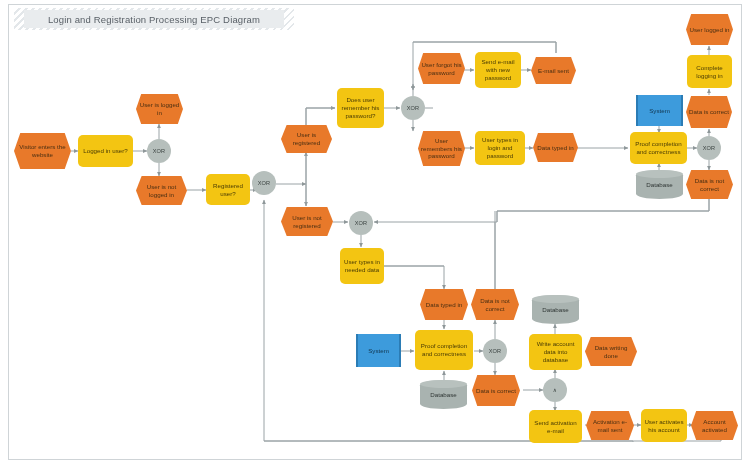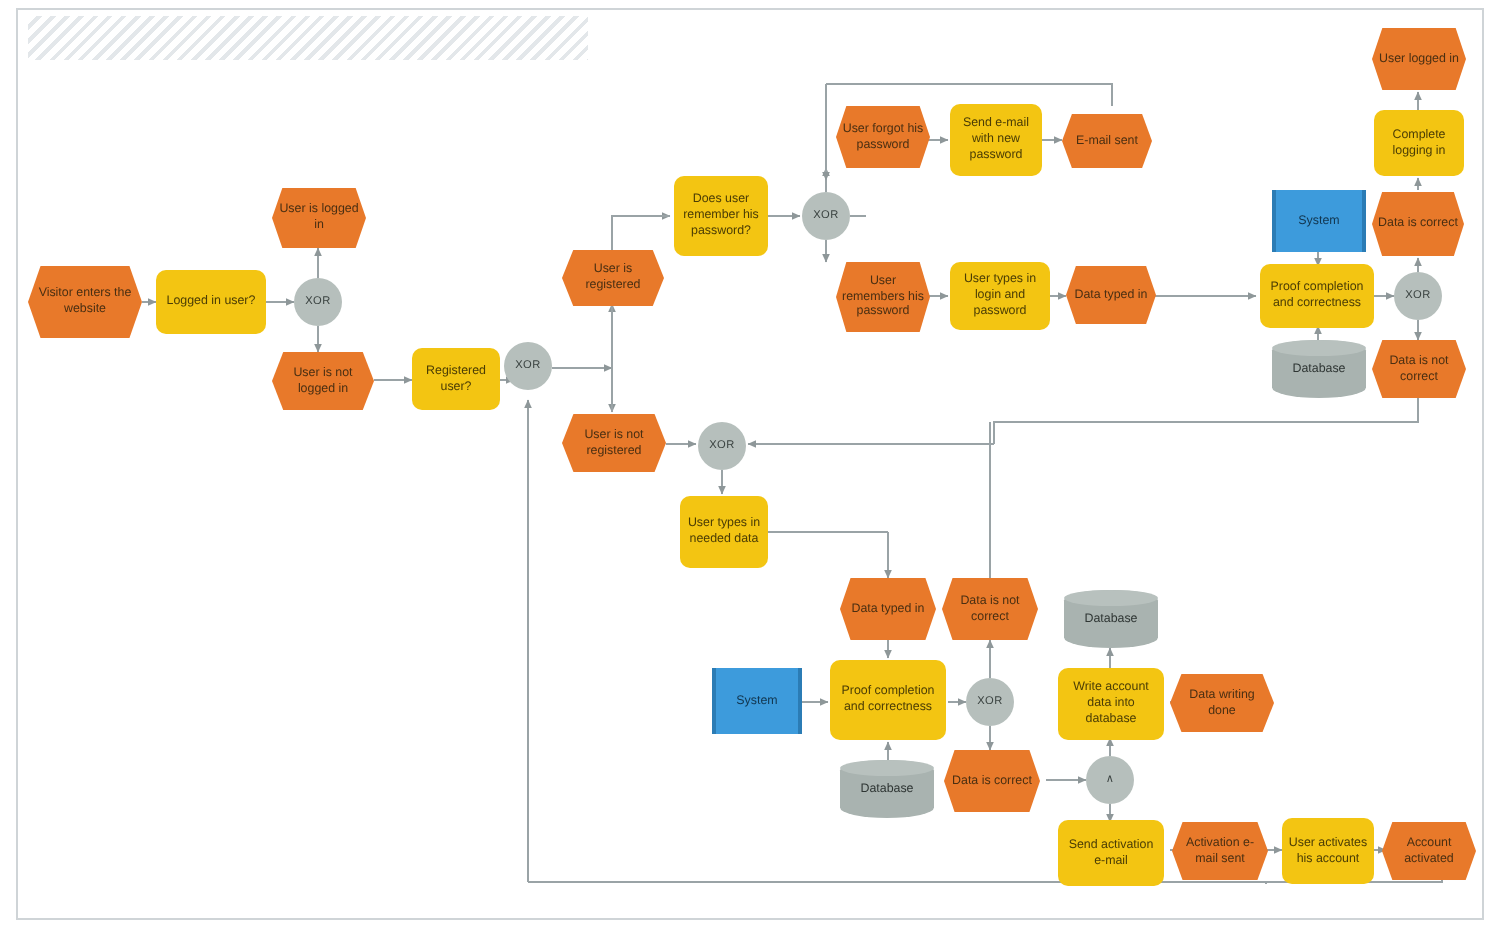--- a/index.html
+++ b/index.html
@@ -52,20 +52,23 @@
     font-size:5.6px;color:#3c4442;letter-spacing:.2px;}
 </style>
 </head>
 <body>
 
 <div id="root">
 
   <div id="frame"></div>
 
   <div id="title-banner"></div>
+  <div id="title-inner">
+    <span id="title-text">Login and Registration Processing EPC Diagram</span>
+  </div>
 
   <svg id="wires" viewBox="0 0 750 471" xmlns="http://www.w3.org/2000/svg">
     <defs>
       <marker id="ah" markerWidth="5" markerHeight="5" refX="4.2" refY="2" orient="auto" markerUnits="strokeWidth">
         <path d="M0,0 L4.4,2 L0,4 z" fill="#8e9799"></path>
       </marker>
     </defs>
     <g stroke="#9aa3a6" stroke-width="1" fill="none" marker-end="url(#ah)">
 
       <path d="M71,151 L78,151"></path>

